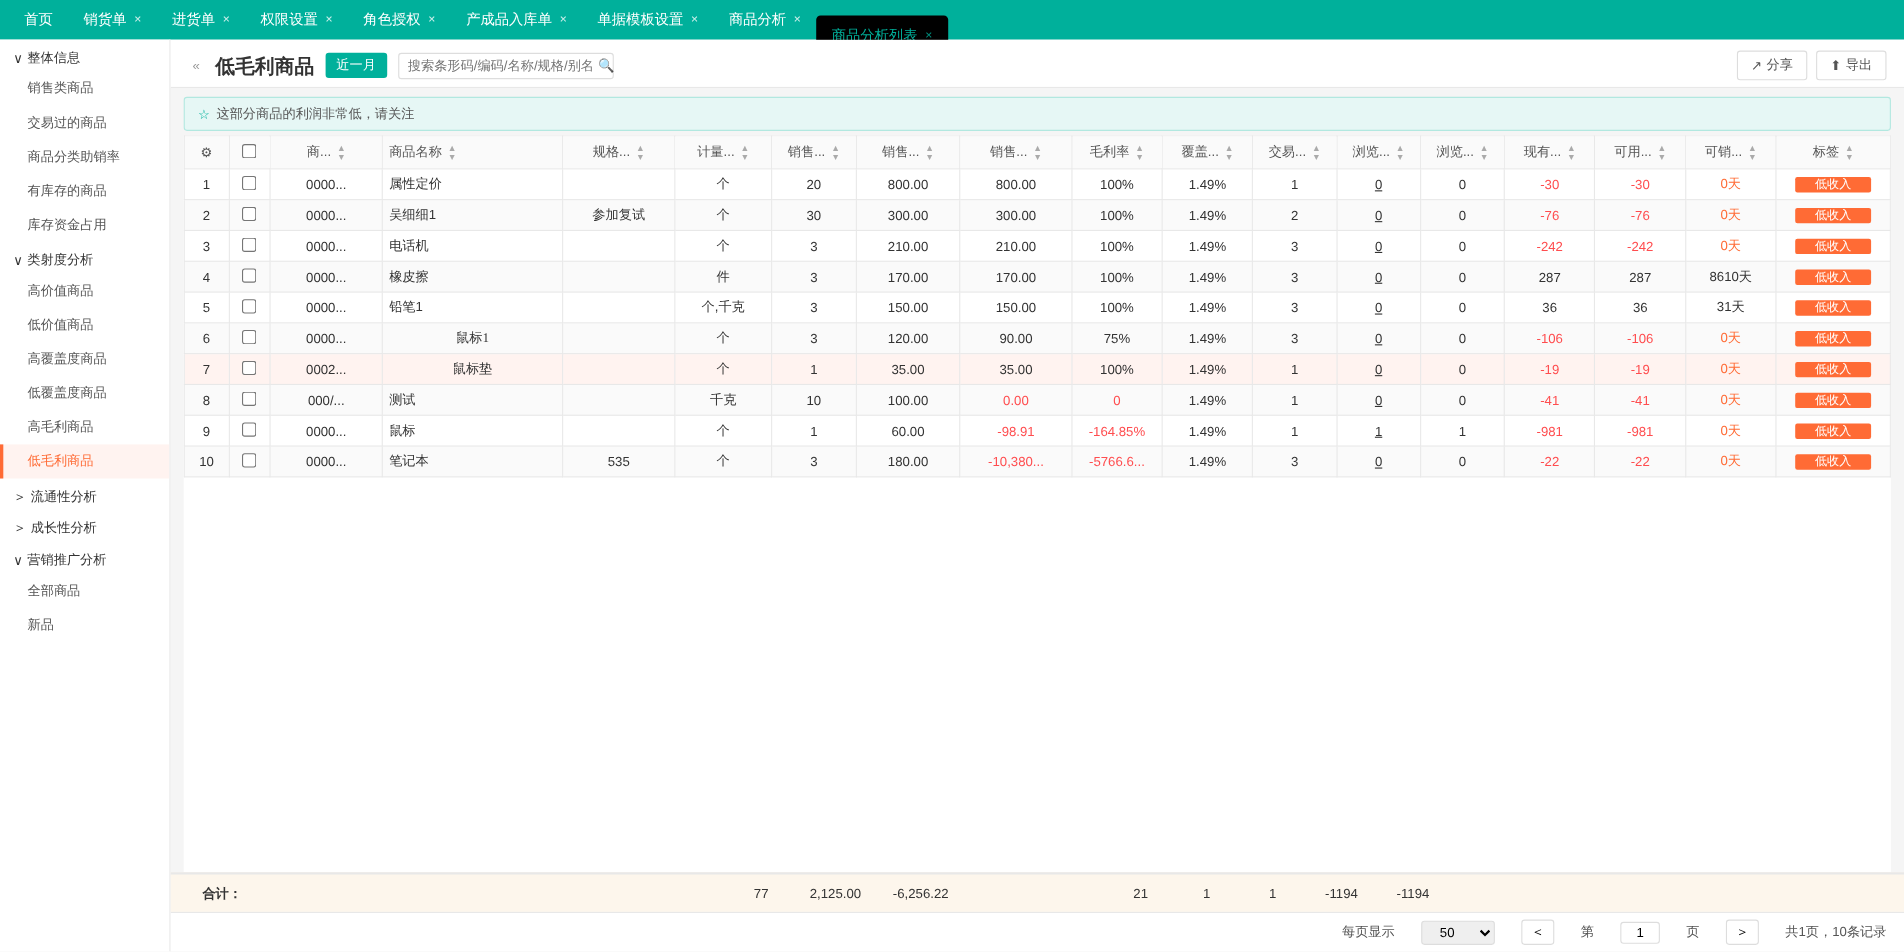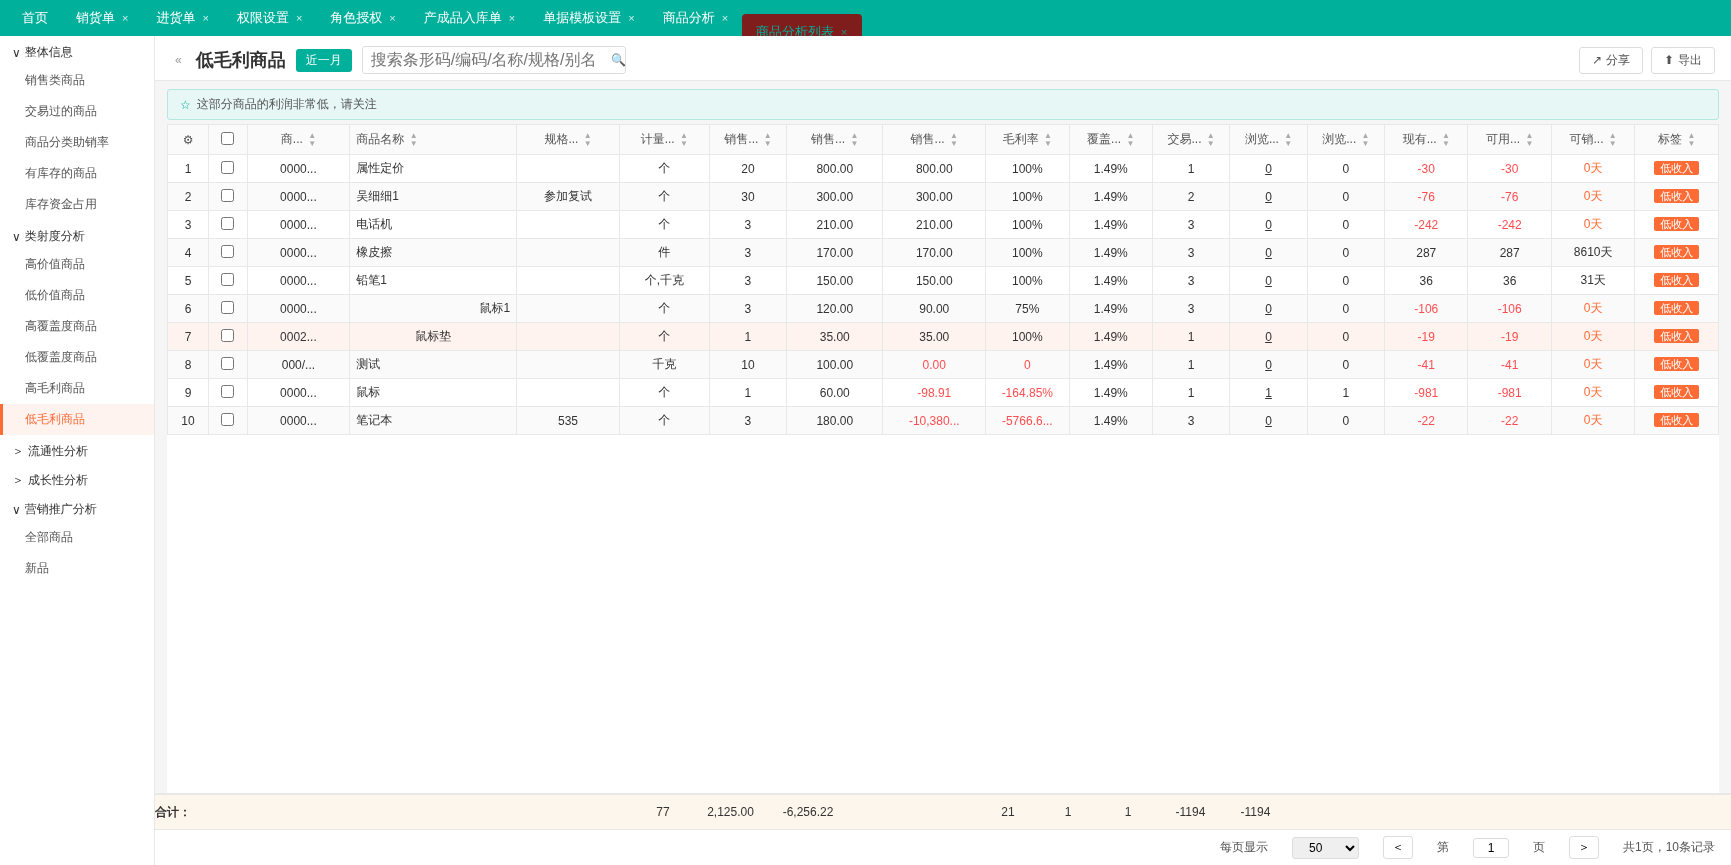--- a/index.html
+++ b/index.html
@@ -1,67 +1,67 @@
 <!DOCTYPE html>
 <html><head>
   <meta charset="utf-8">
   <style>
     * { margin: 0; padding: 0; box-sizing: border-box; }
     body { font-family: 'Microsoft YaHei', Arial, sans-serif; font-size: 12px; background: #f5f5f5; color: #333; width: 1731px; min-height: 865px; overflow-x: auto; }
 
     
     .top-nav { background: #00b09b; display: flex; align-items: center; height: 36px; padding: 0 8px; }
     .nav-item { color: #fff; padding: 0 14px; height: 36px; line-height: 36px; cursor: pointer; font-size: 13px; display: flex; align-items: center; gap: 4px; white-space: nowrap; }
-    .nav-item.active { background: #7f1d1d; color: #00b09b; border-radius: 4px 4px 0 0; margin-top: 28px; }
+    .nav-item.active { background: #000000; color: #00b09b; border-radius: 4px 4px 0 0; margin-top: 28px; }
     .nav-close { font-size: 11px; margin-left: 3px; opacity: 0.8; }
 
     
     .layout { display: flex; height: calc(865px - 36px); }
 
     
     .sidebar { width: 155px; background: #fff; border-right: 1px solid #e8e8e8; overflow-y: auto; flex-shrink: 0; }
     .sidebar-group { padding: 0; }
     .sidebar-group-title { padding: 8px 12px 4px 12px; font-size: 12px; color: #333; display: flex; align-items: center; gap: 4px; cursor: pointer; }
     .sidebar-item { padding: 7px 12px 7px 22px; font-size: 12px; color: #555; cursor: pointer; border-left: 3px solid transparent; }
     .sidebar-item.active { background: #fff3f0; color: #ff6b35; border-left: 3px solid #ff6b35; }
 
     
     .main { flex: 1; display: flex; flex-direction: column; overflow: hidden; }
 
     
     .page-header { display: flex; align-items: center; padding: 10px 16px 6px 16px; gap: 10px; background: #fff; border-bottom: 1px solid #e8e8e8; }
     .page-title { font-size: 18px; font-weight: bold; color: #333; }
     .filter-btn { background: #00b09b; color: #fff; border: none; padding: 3px 10px; border-radius: 3px; font-size: 12px; cursor: pointer; }
-    .search-box { border: 1px solid #ddd; border-radius: 3px; padding: 4px 8px; font-size: 16px; width: 264px; outline: none; }
+    .search-box { border: 1px solid #ddd; border-radius: 3px; padding: 4px 8px; font-size: 12px; width: 196px; outline: none; }
     .search-icon-wrap { color: #aaa; margin-left: -24px; }
     .header-actions { margin-left: auto; display: flex; gap: 8px; }
     .action-btn { border: 1px solid #ddd; background: #fff; padding: 4px 12px; border-radius: 3px; font-size: 12px; cursor: pointer; display: flex; align-items: center; gap: 4px; color: #555; }
 
     
     .notice-bar { background: #e6f7f5; border: 1px solid #b2e8e0; margin: 8px 12px 4px 12px; padding: 6px 12px; border-radius: 3px; font-size: 12px; color: #555; display: flex; align-items: center; gap: 6px; }
     .notice-icon { color: #00b09b; }
 
     
     .table-wrap { flex: 1; overflow: auto; margin: 0 12px; background: #fff; }
     table { width: 100%; border-collapse: collapse; font-size: 12px; }
     thead tr { background: #fafafa; }
     th { border: 1px solid #e8e8e8; padding: 6px 6px; font-weight: normal; color: #555; white-space: nowrap; text-align: center; position: sticky; top: 0; background: #fafafa; z-index: 2; }
     th .sort-arrows { display: inline-flex; flex-direction: column; margin-left: 2px; font-size: 8px; line-height: 1; color: #aaa; vertical-align: middle; }
     td { border: 1px solid #e8e8e8; padding: 5px 6px; text-align: center; white-space: nowrap; }
     tr:nth-child(odd) td { background: #fff; }
     tr:nth-child(even) td { background: #fafafa; }
     tr.highlighted td { background: #fff3f0 !important; }
-    .tag-badge { background: #ff6b35; color: #fff; padding: 1px 6px; border-radius: 2px; font-size: 11px; }
+    .tag-badge { background: #ff6b35; color: #fff; padding: 1px 18px; border-radius: 2px; font-size: 11px; }
     .text-red { color: #ff4d4f; }
     .text-orange { color: #ff6b35; }
     .underline-link { text-decoration: underline; color: #333; cursor: pointer; }
     .checkbox { cursor: pointer; }
 
     
-    .table-footer { background: #fdf6ec; border-top: 2px solid #e8e8e8; display: flex; align-items: center; padding: 6px 0; font-size: 12px; gap: 0; }
+    .table-footer { background: #fdf6ec; border-top: 2px solid #e8e8e8; display: flex; align-items: center; padding: 6px 29px; font-size: 12px; gap: 0; }
     .footer-label { font-weight: bold; color: #333; padding-right: 20px; }
     .footer-cell { padding: 4px 6px; text-align: center; display: inline-block; }
 
     
     .pagination-bar { background: #fff; border-top: 1px solid #e8e8e8; display: flex; align-items: center; justify-content: flex-end; padding: 6px 16px; gap: 24px; font-size: 12px; color: #555; }
     .page-size-select { border: 1px solid #ddd; padding: 2px 12px; border-radius: 3px; font-size: 12px; }
     .page-btn { border: 1px solid #ddd; background: #fff; padding: 2px 8px; border-radius: 3px; cursor: pointer; font-size: 12px; }
     .page-input { border: 1px solid #ddd; width: 36px; text-align: center; padding: 2px 4px; border-radius: 3px; font-size: 12px; }
 
     .collapse-btn { cursor: pointer; padding: 4px; color: #999; }
@@ -347,21 +347,21 @@
       <td>0</td>
       <td class="">36</td>
       <td class="">36</td>
       <td class="">31天</td>
       <td><span class="tag-badge">低收入</span></td>
     </tr>
             <tr>
       <td>6</td>
       <td><input type="checkbox" class="checkbox" style=""></td>
       <td>0000...</td>
-      <td style="text-align:right;">鼠标1</td>
+      <td style="text-align:center;font-family:Liberation Serif, serif;">鼠标1</td>
       <td></td>
       <td>个</td>
       <td>3</td>
       <td>120.00</td>
       <td class="">90.00</td>
       <td class="">75%</td>
       <td>1.49%</td>
       <td>3</td>
       <td class="underline-link">0</td>
       <td>0</td>

